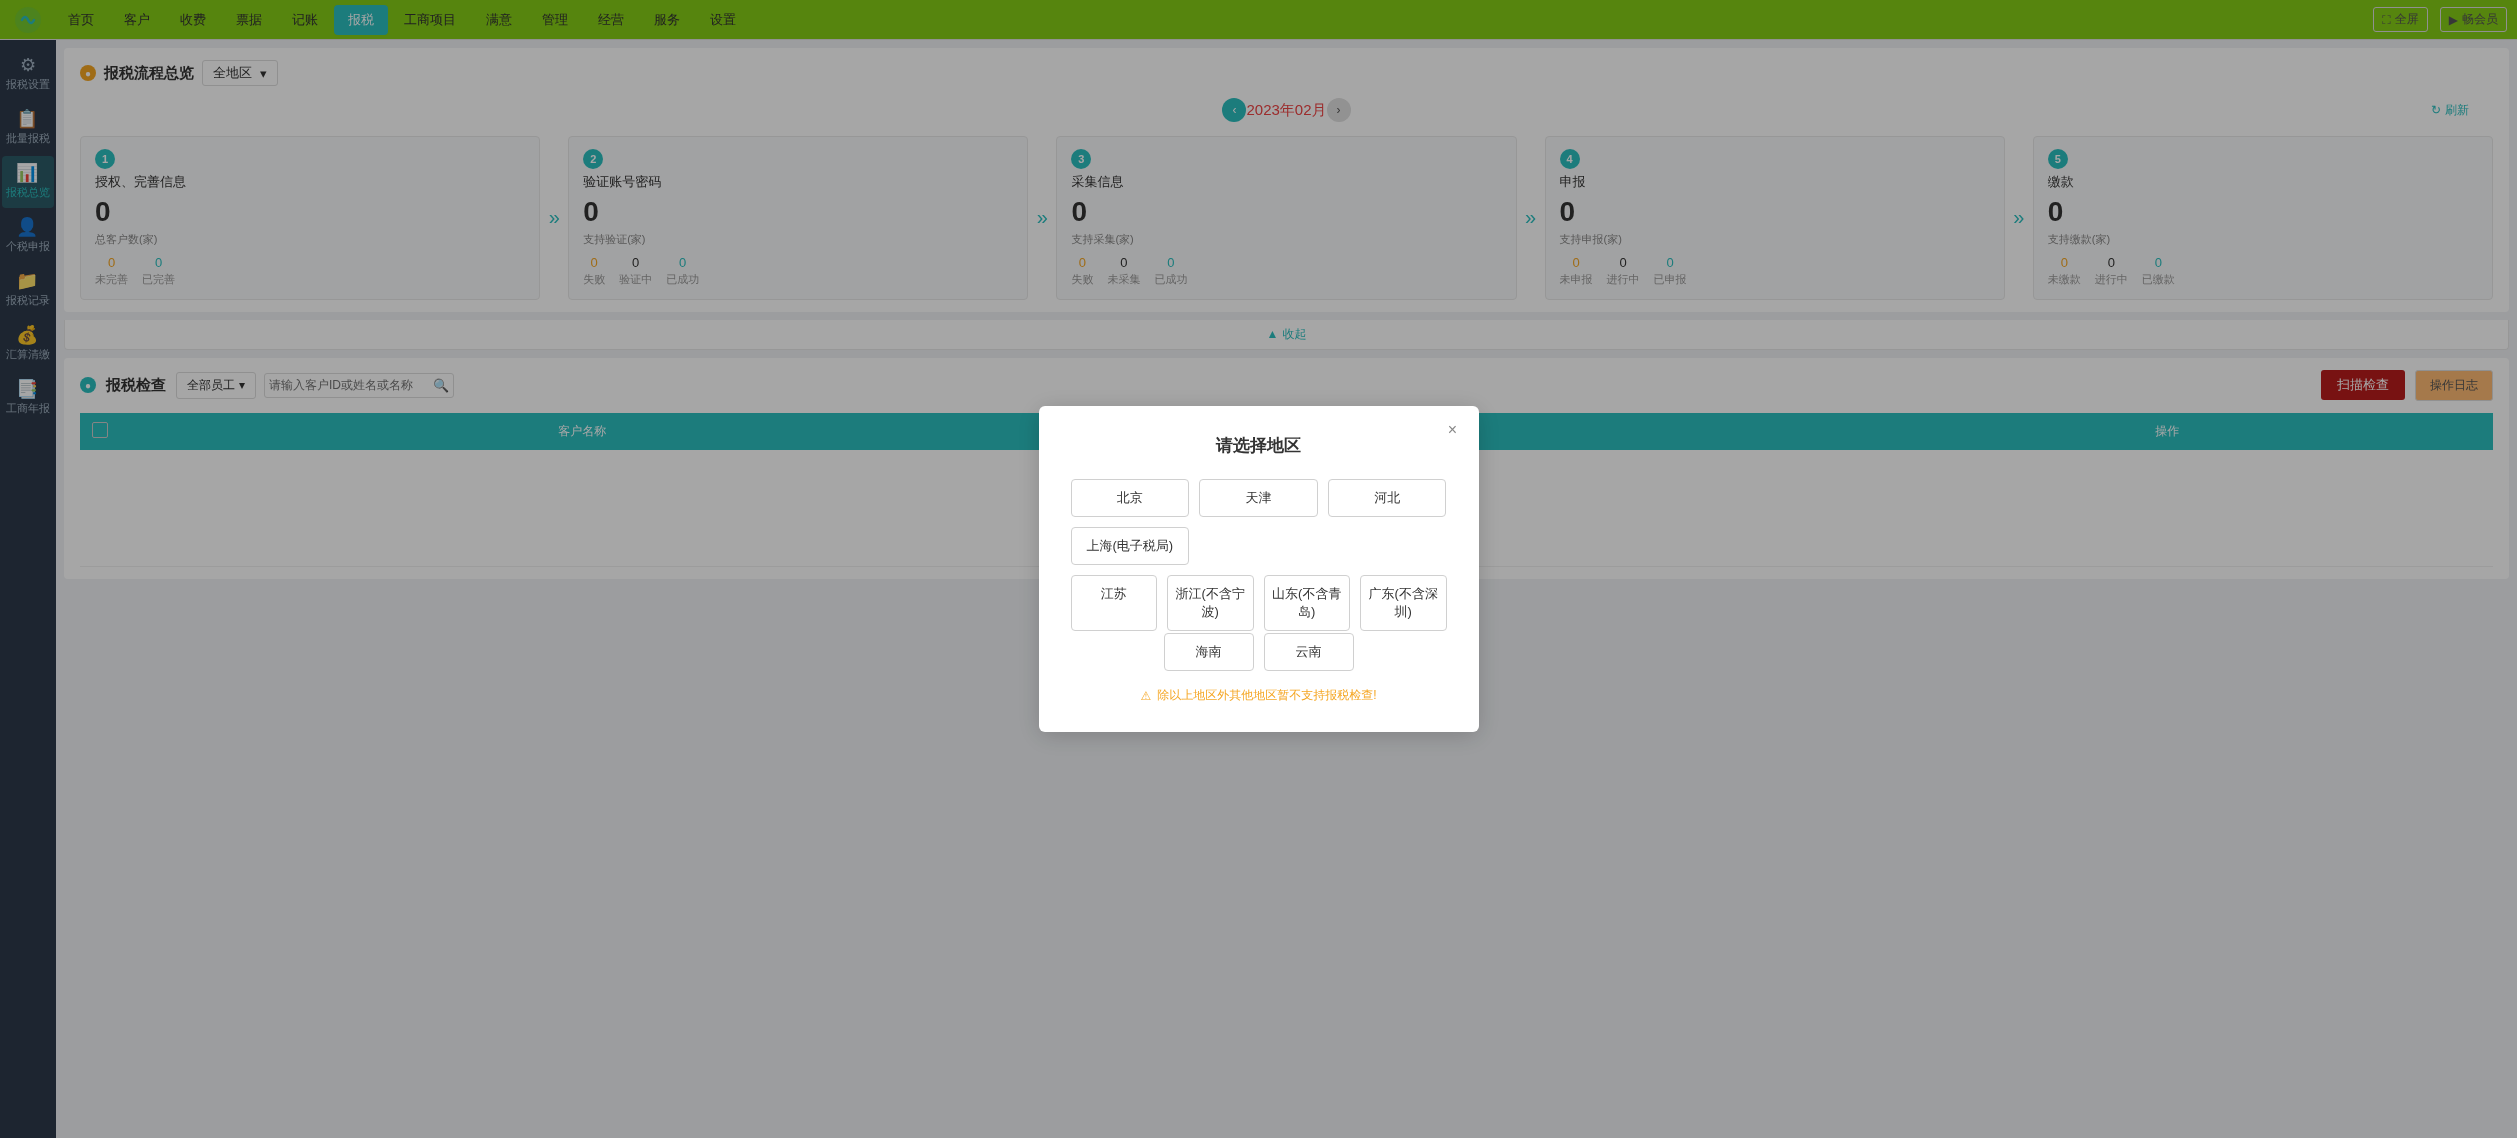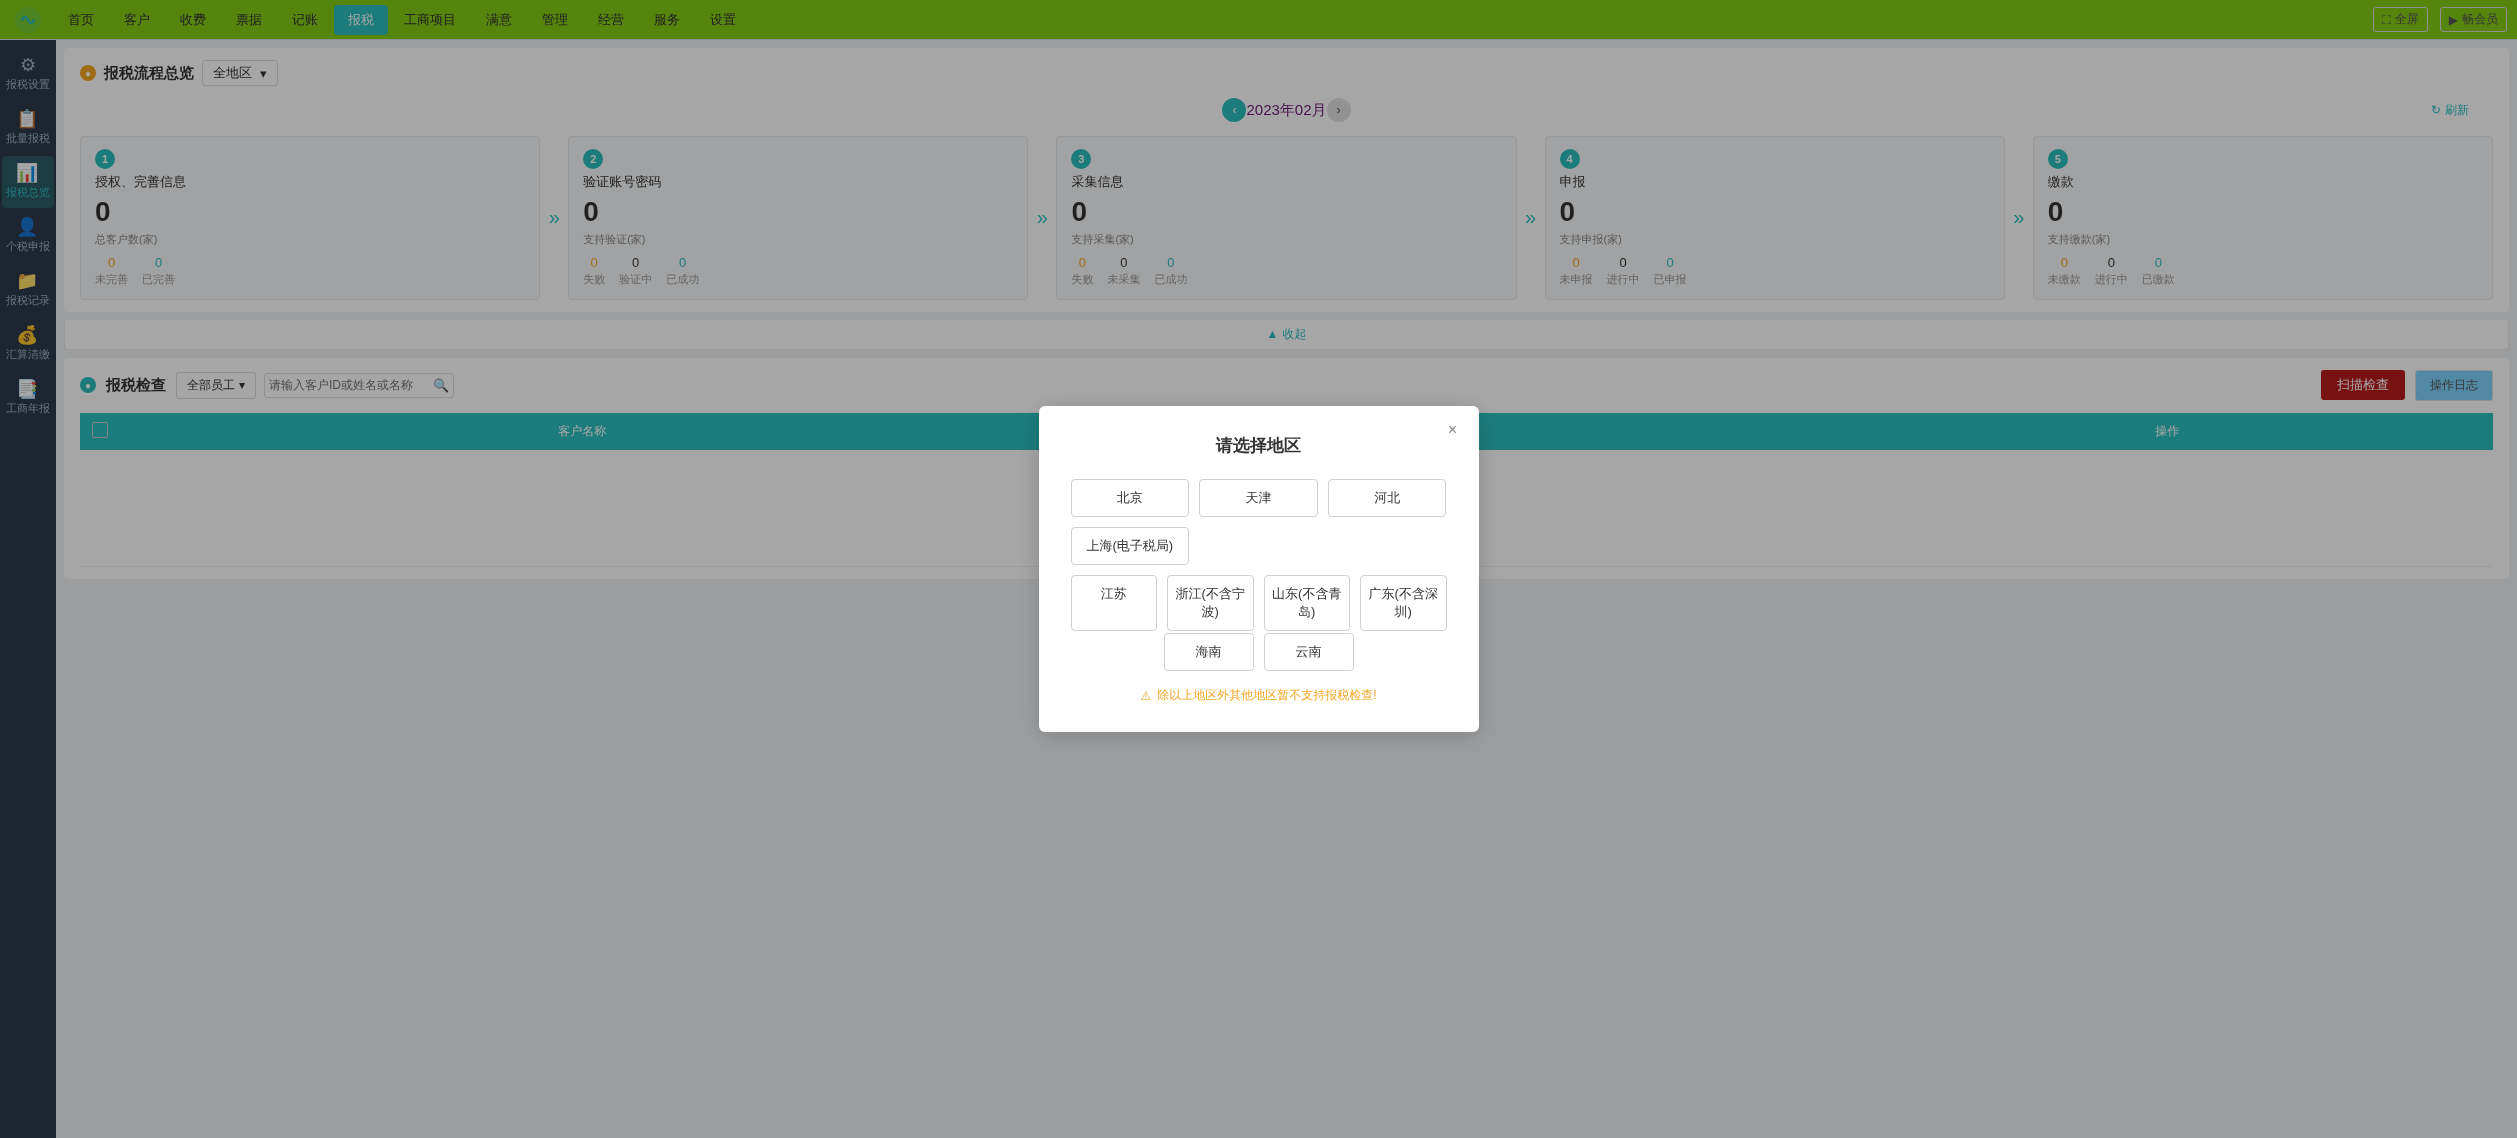--- a/index.html
+++ b/index.html
@@ -161,21 +161,21 @@
       display: flex;
       align-items: center;
       justify-content: center;
       cursor: pointer;
       font-size: 12px;
       color: #555;
     }
     .date-nav-btn.teal { background: #2bbfbf; color: #fff; }
     .date-label {
       font-size: 15px;
-      color: #701a75;
+      color: #ef4444;
       font-weight: 500;
     }
     .refresh-btn {
       position: absolute;
       right: 24px;
       font-size: 12px;
       color: #2bbfbf;
       cursor: pointer;
       display: flex;
       align-items: center;
@@ -325,21 +325,21 @@
       background: #b91c1c;
       color: #fff;
       border: none;
       padding: 6px 16px;
       border-radius: 3px;
       cursor: pointer;
       font-size: 13px;
       margin-left: auto;
     }
     .ops-btn {
-      background: #7dd3fc;
+      background: #fdba74;
       color: #555;
       border: 1px solid #ddd;
       padding: 6px 14px;
       border-radius: 3px;
       cursor: pointer;
       font-size: 12px;
     }
 
     
     .table-wrap {

